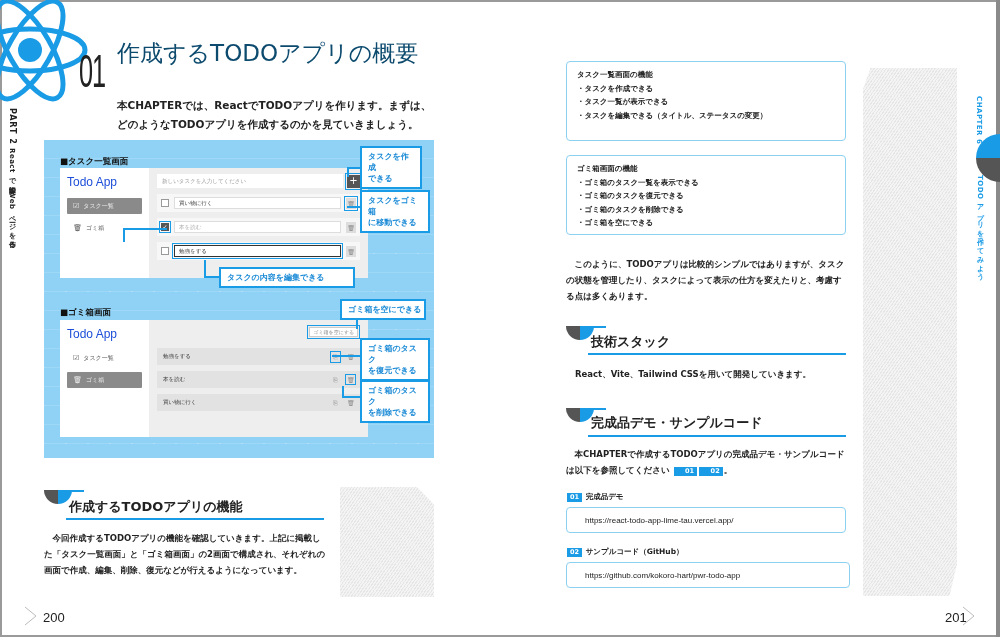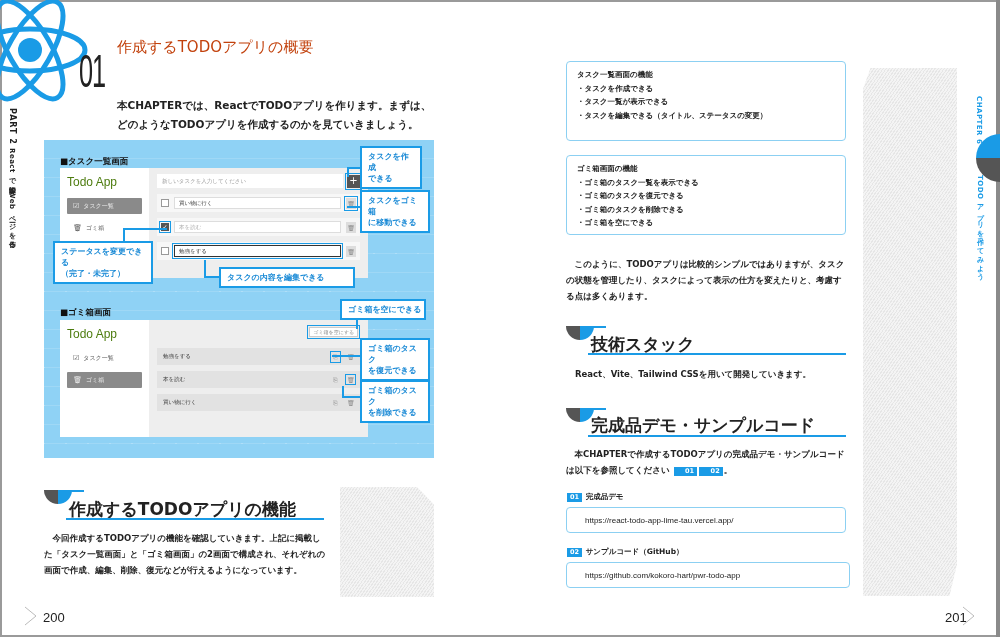--- a/index.html
+++ b/index.html
@@ -5,32 +5,32 @@
 *{box-sizing:border-box;margin:0;padding:0}
 html,body{width:1000px;height:637px;overflow:hidden;background:#fff}
 body{font-family:"DejaVu Sans","Liberation Sans",sans-serif;color:#222;position:relative}
 .spread{position:absolute;left:0;top:0;width:1000px;height:637px;border:2px solid #9a9a9a;border-right:none;background:#fff}
 .spread-r{position:absolute;right:0;top:0;width:4px;height:637px;background:#8a8a8a}
 .abs{position:absolute}
 
 .react-logo{left:-30px;top:-10px;width:120px;height:120px}
 
 .ch-num{left:79px;top:48px;font-family:"Liberation Sans",sans-serif;font-weight:100;font-size:46px;letter-spacing:-2px;color:#222;transform:scaleX(.55);transform-origin:left top;line-height:1}
-.ch-title{left:117px;top:38px;font-size:15px;color:#c2410c;letter-spacing:0}
+.ch-title{left:117px;top:38px;font-size:23px;color:#0c4a6e;letter-spacing:0}
 .intro{left:117px;top:96px;width:320px;font-size:10.5px;line-height:19px;font-weight:bold;color:#222}
 .part-label{left:3px;top:108px;width:14px;font-size:8px;font-weight:bold;writing-mode:vertical-rl;letter-spacing:1px}
 .part-sub{left:3px;top:148px;width:14px;font-size:7px;font-weight:bold;writing-mode:vertical-rl;letter-spacing:0.5px;color:#222}
 
 .figure{left:44px;top:140px;width:390px;height:318px;background-color:#8fd2f5;
 background-image:linear-gradient(60deg,rgba(255,255,255,.18) 1px,transparent 1px),linear-gradient(-60deg,rgba(255,255,255,.18) 1px,transparent 1px),linear-gradient(0deg,rgba(255,255,255,.14) 1px,transparent 1px);
 background-size:22px 38px,22px 38px,22px 19px}
 .fig-caption{position:absolute;font-size:8.5px;font-weight:bold;color:#111}
 .app{position:absolute;left:16px;width:308px;height:110px;background:#fff;display:flex}
 .app-side{width:89px;background:#fff;padding:7px 7px}
-.app-title{font-size:12px;color:#4d7c0f;margin-bottom:9px;font-family:"Liberation Sans",sans-serif}
+.app-title{font-size:12px;color:#1d4ed8;margin-bottom:9px;font-family:"Liberation Sans",sans-serif}
 .nav{height:16px;font-size:6px;color:#555;display:flex;align-items:center;padding-left:6px;margin-bottom:6px;border-radius:1px}
 .nav.active{background:#8a8a8a;color:#eee}
 .nav .ico{font-size:7px;margin-right:4px}
 .app-main{flex:1;background:#eeeeee;padding:6px 8px;position:relative}
 .new-row{display:flex;align-items:center;height:14px;margin-bottom:6px}
 .new-input{flex:1;height:14px;background:#fff;font-size:5.5px;color:#999;display:flex;align-items:center;padding-left:5px}
 .plus-btn{width:13px;height:13px;background:#555;color:#fff;font-size:10px;line-height:12px;text-align:center;margin-left:4px;outline:1.5px solid #1a9be6;outline-offset:1px}
 .task{display:flex;align-items:center;height:18px;background:#f7f7f7;margin-bottom:6px;padding:0 4px}
 .cb{width:8px;height:8px;border:1px solid #999;background:#fff;margin-right:5px;font-size:6px;line-height:6px;text-align:center;color:#fff}
 .cb.on{background:#555;border-color:#555;outline:1.5px solid #1a9be6;outline-offset:1px}
@@ -45,21 +45,21 @@
 .tr-task .t{flex:1}
 .ti{font-size:6px;color:#888;margin-left:8px;width:7px;text-align:center}
 .ti.hl{outline:1.5px solid #1a9be6;outline-offset:1px}
 .callout{position:absolute;background:#fff;border:2px solid #1a9be6;color:#1a8ad6;font-size:8px;font-weight:bold;line-height:11px;padding:3px 6px;white-space:nowrap}
 .cline{position:absolute;background:#1a9be6}
 
 .sec-mark{position:absolute;width:28px;height:14px}
 .sec-mark .g{position:absolute;left:0;top:0;width:14px;height:14px;background:#555;border-radius:0 0 0 14px}
 .sec-mark .b{position:absolute;left:14px;top:0;width:14px;height:14px;background:#1a9be6;border-radius:0 0 14px 0}
 .sec-mark .line{position:absolute;left:14px;top:0;width:26px;height:1.5px;background:#1a9be6}
-.sec-title{position:absolute;font-size:17px;font-weight:bold;color:#222}
+.sec-title{position:absolute;font-size:13px;font-weight:bold;color:#222}
 .sec-rule{position:absolute;height:2px;background:#1a9be6}
 .body-text{position:absolute;font-size:8.5px;line-height:16px;font-weight:bold;color:#222}
 .hatch{position:absolute;background:repeating-linear-gradient(-55deg,#e6e6e6 0 1px,#f4f4f4 1px 2.5px)}
 .pg{position:absolute;font-size:13px;font-family:"Liberation Sans",sans-serif;color:#222}
 .pg-chev{position:absolute;width:14px;height:20px}
 
 .feature-box{position:absolute;border:1.5px solid #8cd0f2;border-radius:4px;background:#fff;padding:6px 10px;font-size:7.5px;font-weight:bold;line-height:13.5px}
 .feature-box li{list-style:none}
 .feature-box li::before{content:"・";}
 .badge{display:inline-block;background:#1a9be6;color:#fff;font-size:6.5px;padding:0 3px;line-height:9px;margin:0 1px}
@@ -132,22 +132,20 @@
 
   <div class="cline" style="left:303px;top:28px;width:2px;height:9px"></div>
   <div class="cline" style="left:303px;top:27px;width:14px;height:2px"></div>
   <div class="callout" style="left:316px;top:6px;width:62px;white-space:pre-line">タスクを作成
 できる</div>
   <div class="cline" style="left:303px;top:66px;width:14px;height:2px"></div>
   <div class="callout" style="left:316px;top:50px;width:70px;white-space:pre-line">タスクをゴミ箱
 に移動できる</div>
   <div class="cline" style="left:79px;top:88px;width:2px;height:14px"></div>
   <div class="cline" style="left:79px;top:88px;width:44px;height:2px"></div>
-  <div class="callout" style="left:9px;top:101px;width:100px;white-space:pre-line">ステータスを変更できる
-（完了・未完了）</div>
   <div class="cline" style="left:160px;top:120px;width:2px;height:18px"></div>
   <div class="cline" style="left:160px;top:136px;width:16px;height:2px"></div>
   <div class="callout" style="left:175px;top:127px;width:136px">タスクの内容を編集できる</div>
 
   <div class="fig-caption" style="left:16px;top:167px">■ゴミ箱画面</div>
 
   <div class="app" style="top:180px;height:117px">
     <div class="app-side">
       <div class="app-title">Todo App</div>
       <div class="nav">

